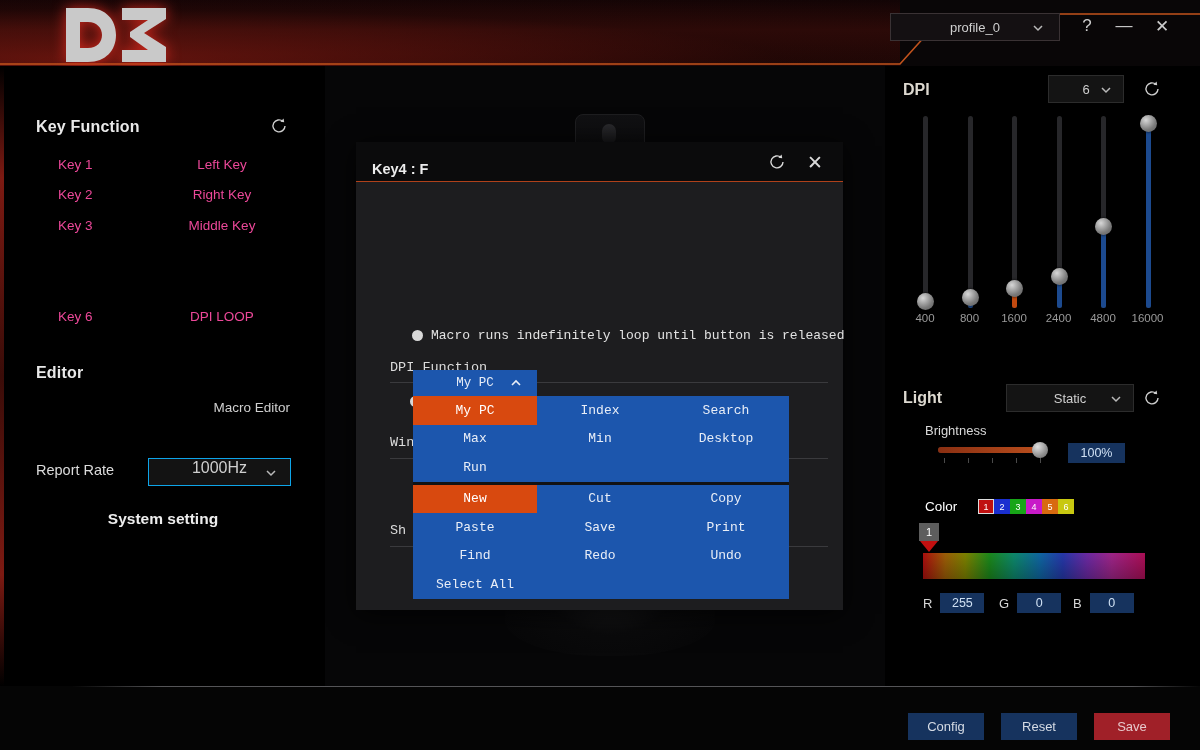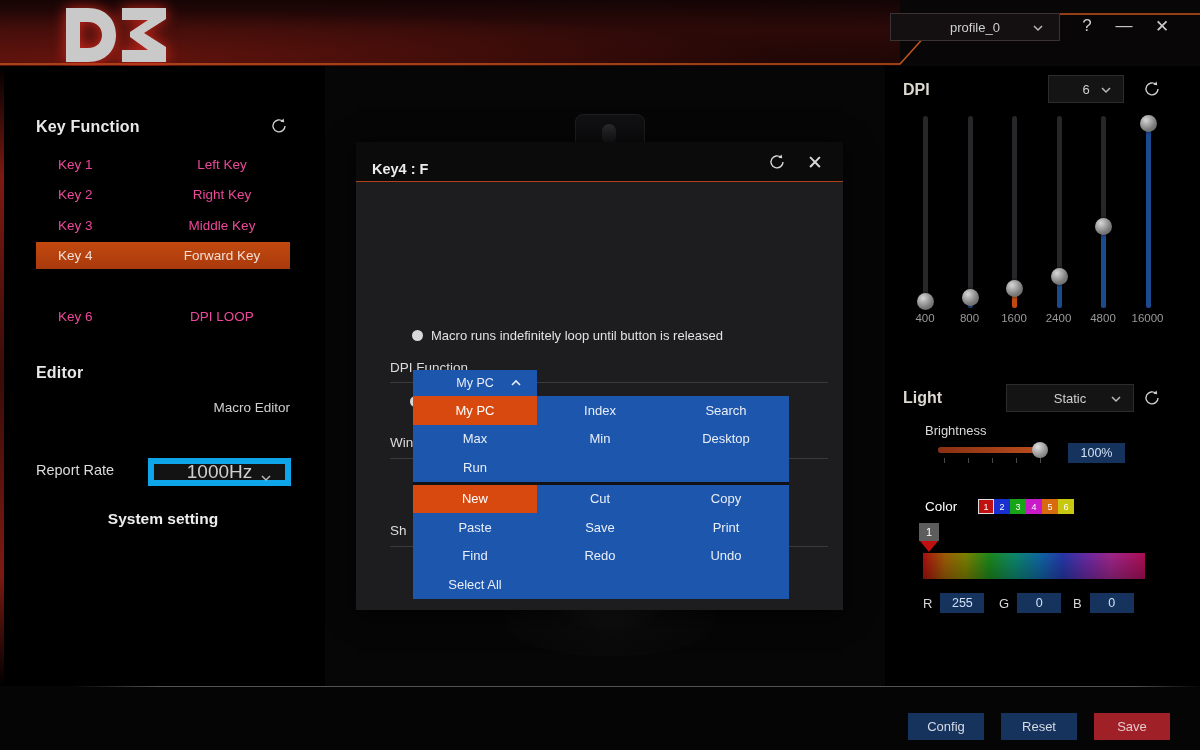--- a/index.html
+++ b/index.html
@@ -108,23 +108,23 @@
     color: #cfcfcf; font-size: 13.5px;
   }
 
   #report-rate-label {
     position: absolute; left: 36px; top: 462px;
     color: #dcdcdc; font-size: 14.5px;
   }
   #report-rate-select {
     position: absolute; left: 148px; top: 458px;
     width: 143px; height: 28px;
-    background: #131313; border: 6px solid #0ea5e9;
-    color: #cfcfcf; font-size: 19px;
-    display: flex; align-items: center; justify-content: center;
+    background: #131313; border: 1px solid #0ea5e9;
+    color: #cfcfcf; font-size: 16px;
+    display: flex; justify-content: center;
   }
   #report-rate-select .chev { position: absolute; right: 12px; top: 7px; }
 
   #system-setting {
     position: absolute; left: 36px; top: 510px;
     width: 254px; text-align: center;
     color: #ededed; font-size: 15.5px; font-weight: bold;
   }
 
   
@@ -317,21 +317,21 @@
     border-bottom: 1px solid #b0411a;
   }
   #dialog-title {
     position: absolute; left: 16px; top: 11px;
     color: #ececec; font-size: 14.5px; font-weight: bold; margin-top: 8px;
   }
   #dialog-refresh { position: absolute; left: 412px; top: 11px; width: 18px; height: 18px; }
   #dialog-close   { position: absolute; left: 448px; top: 9px; width: 22px; height: 22px;
                     color: #dadada; font-size: 19px; display:flex; align-items:center; justify-content:center; }
 
-  .dialog-body { position: absolute; left: 0; top: 40px; width: 487px; height: 428px; }
+  .dialog-body { position: absolute; left: 0; top: 40px; width: 487px; height: 428px; font-family: Liberation Mono, monospace; }
 
   .radio-line { position: absolute; display: flex; align-items: center; }
   .radio {
     width: 11px; height: 11px; border-radius: 50%;
     background: #d8d8d8; margin-right: 8px;
     flex: 0 0 auto;
   }
   .radio-text { color: #e2e2e2; font-size: 13px; white-space: nowrap; }
 
   #macro-loop-row { left: 56px; top: 146px; }
@@ -428,24 +428,20 @@
     <span class="kname">Key 1</span>
     <span class="kval">Left Key</span>
   </div>
   <div class="key-row" style="top:181px">
     <span class="kname">Key 2</span>
     <span class="kval">Right Key</span>
   </div>
   <div class="key-row" style="top:212px">
     <span class="kname">Key 3</span>
     <span class="kval">Middle Key</span>
-  </div>
-  <div class="key-row active" style="top:242px">
-    <span class="kname">Key 4</span>
-    <span class="kval">Forward Key</span>
   </div>
   <div class="key-row" style="top:303px">
     <span class="kname">Key 6</span>
     <span class="kval">DPI LOOP</span>
   </div>
 
   <div class="section-title" id="editor-title">Editor</div>
   <div id="macro-editor">Macro Editor</div>
 
   <div id="report-rate-label">Report Rate</div>

